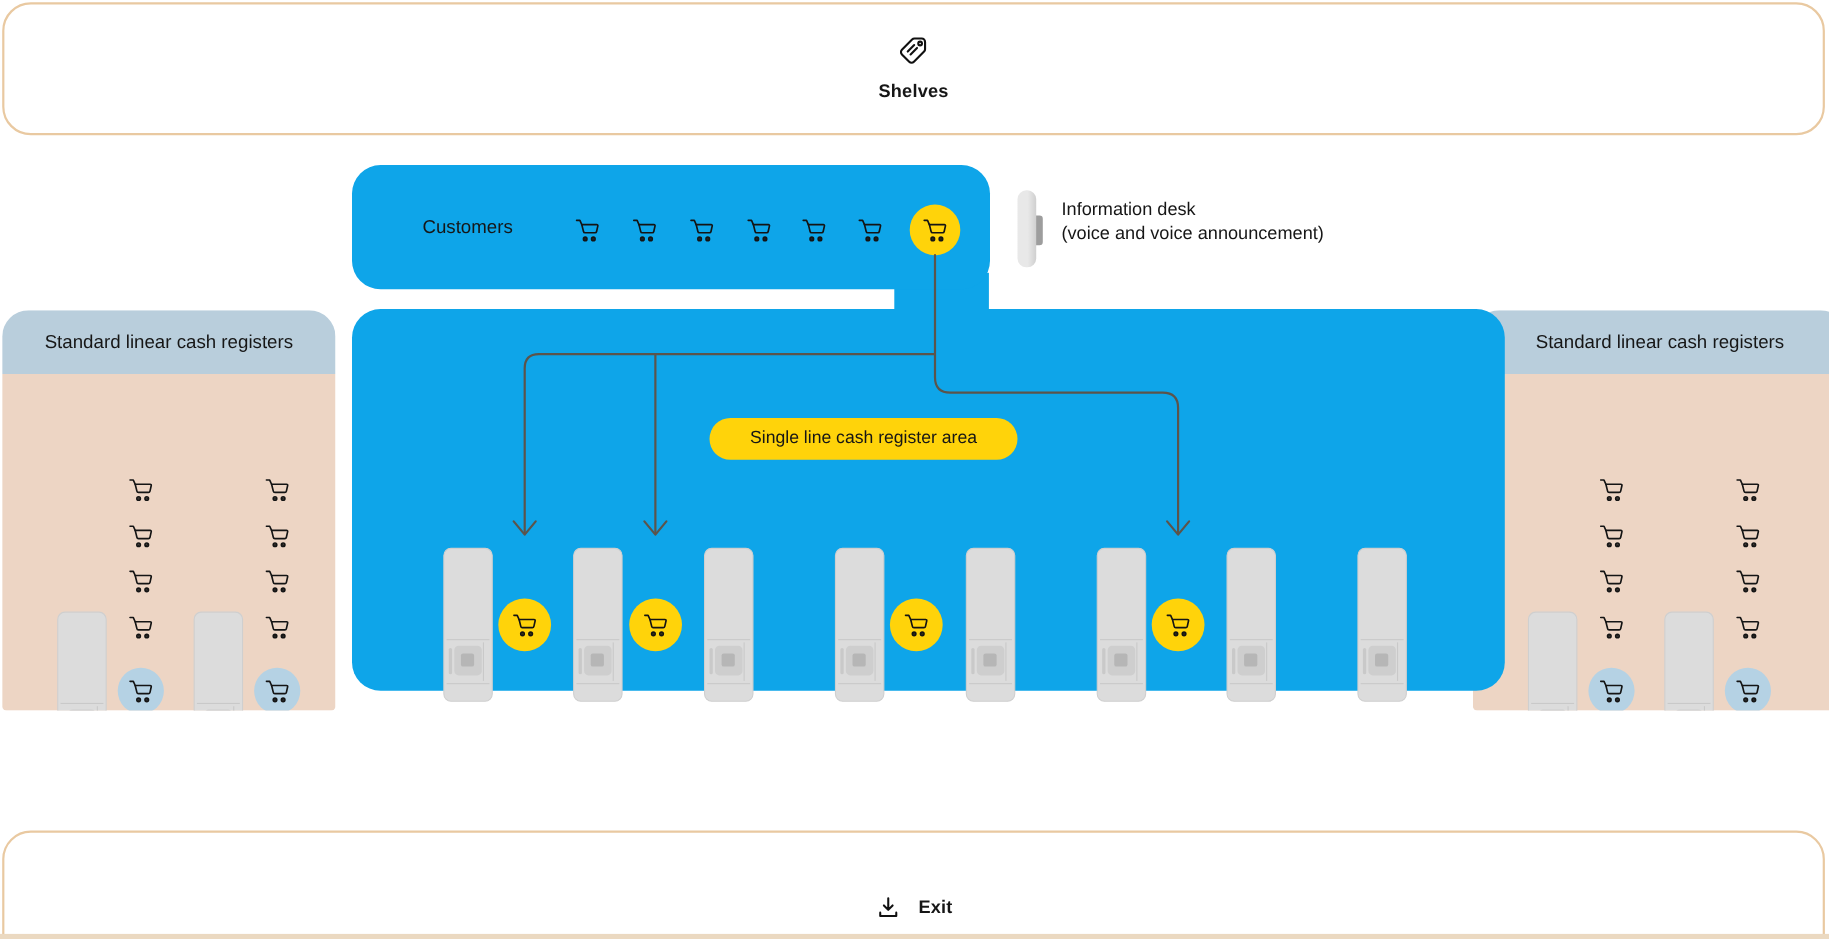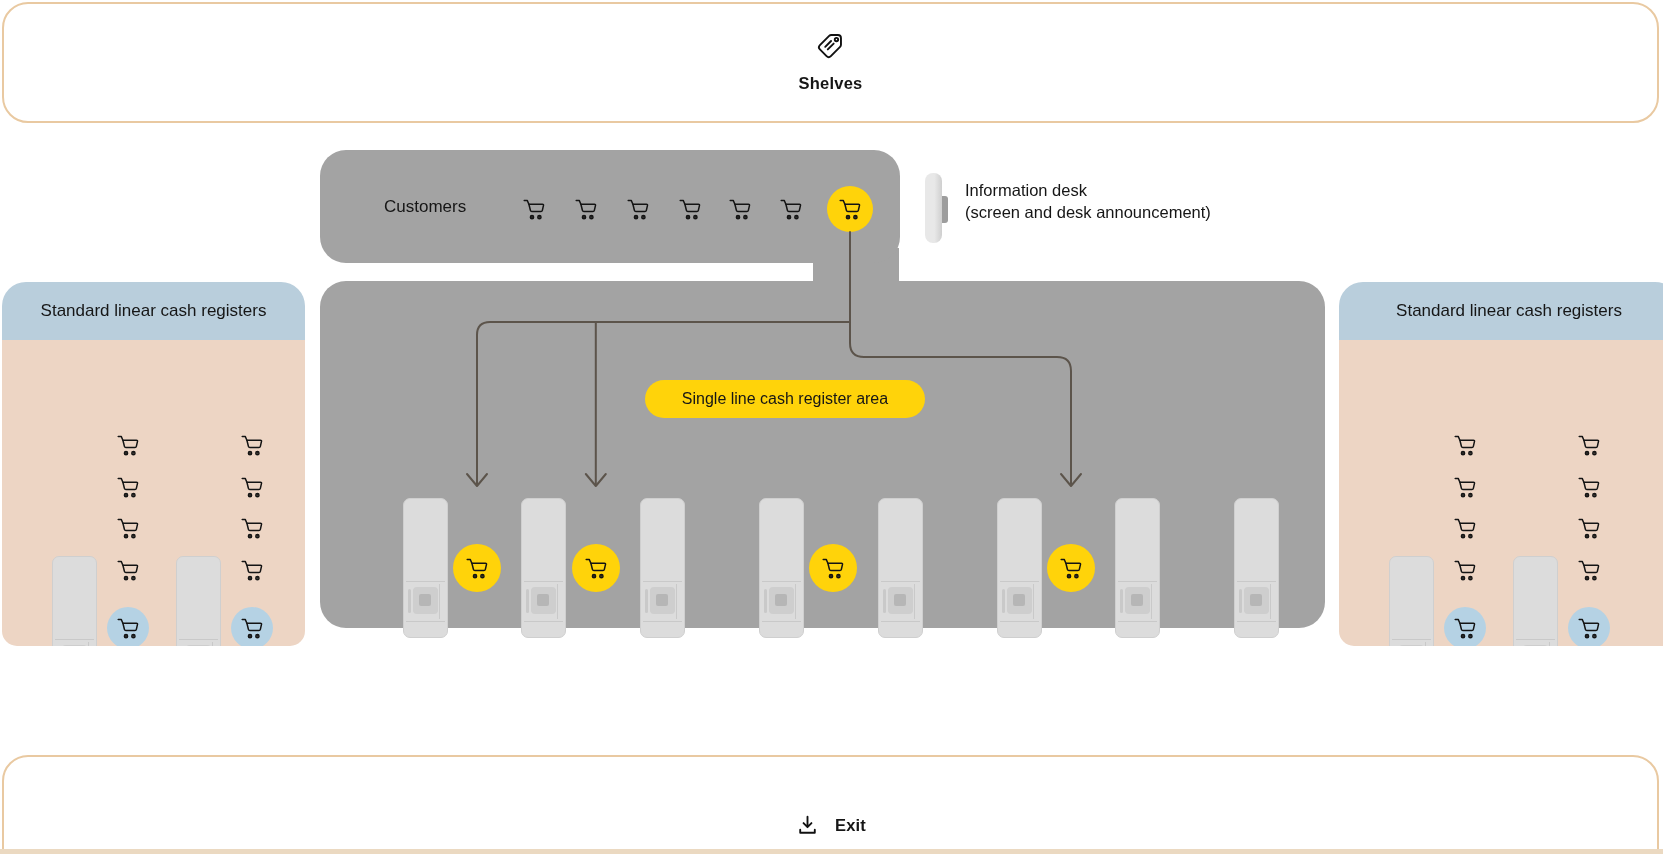--- a/index.html
+++ b/index.html
@@ -3,25 +3,25 @@
 <meta charset="utf-8">
 <style>
   html,body{margin:0;padding:0;}
   body{width:1663px;height:854px;position:relative;overflow:hidden;background:#ffffff;
        font-family:"Liberation Sans",sans-serif;color:#161616;}
   
   .white-panel{position:absolute;background:#ffffff;border:2px solid #e9c9a1;border-radius:26px;
                box-sizing:border-box;display:flex;align-items:center;justify-content:center;gap:15px;}
   .panel-title{font-size:16.5px;font-weight:600;letter-spacing:.2px;}
   
-  .peach{background:#a3a3a3;}
+  .peach{background:#0ea5e9;}
   .customers-panel{position:absolute;left:320px;top:150px;width:580px;height:113px;border-radius:26px;}
   .connector{position:absolute;left:813px;top:248px;width:86px;height:48px;}
-  .center-panel{position:absolute;left:320px;top:281px;width:1005px;height:347px;border-radius:26px;}
-  .side-panel{position:absolute;top:282px;height:364px;border-radius:15px;overflow:hidden;}
+  .center-panel{position:absolute;left:320px;top:281px;width:1005px;height:347px;border-radius:26px;padding-left:43px;}
+  .side-panel{position:absolute;top:282px;height:364px;border-radius:4px;overflow:hidden;}
   .side-header{height:58px;background:#b9cedc;display:flex;align-items:center;justify-content:center;
                font-size:17px;font-weight:500;border-radius:24px 24px 0 0;}
   .side-body{position:absolute;left:0;top:58px;right:0;bottom:0;background:#edd5c4;}
   .customers-label{position:absolute;left:64px;top:0;height:113px;display:flex;align-items:center;
                    font-size:17px;font-weight:500;}
   
   .cart{position:absolute;width:26px;height:24px;transform:translate(-50%,-50%);}
   .circle{position:absolute;border-radius:50%;transform:translate(-50%,-50%);}
   .circle .cart{left:50%;top:50%;}
   
@@ -135,21 +135,21 @@
           </g>
         </svg>
       </div>
     </div>
 </div>
 
 <div class="desk-knob"></div>
 <div class="desk-slab"></div>
 <div class="info-text">
   <div>Information desk</div>
-  <div>(screen and desk announcement)</div>
+  <div>(voice and voice announcement)</div>
 </div>
 
 <div class="side-panel" style="left:2px;width:303px;">
   <div class="side-header">
     <span>Standard linear cash registers</span>
   </div>
   <div class="side-body" id="side-body-left">
       <div class="register" style="left: 50px; top: 216px;">
         <div class="reg-line reg-d1"></div>
         <div class="reg-pad"></div>

